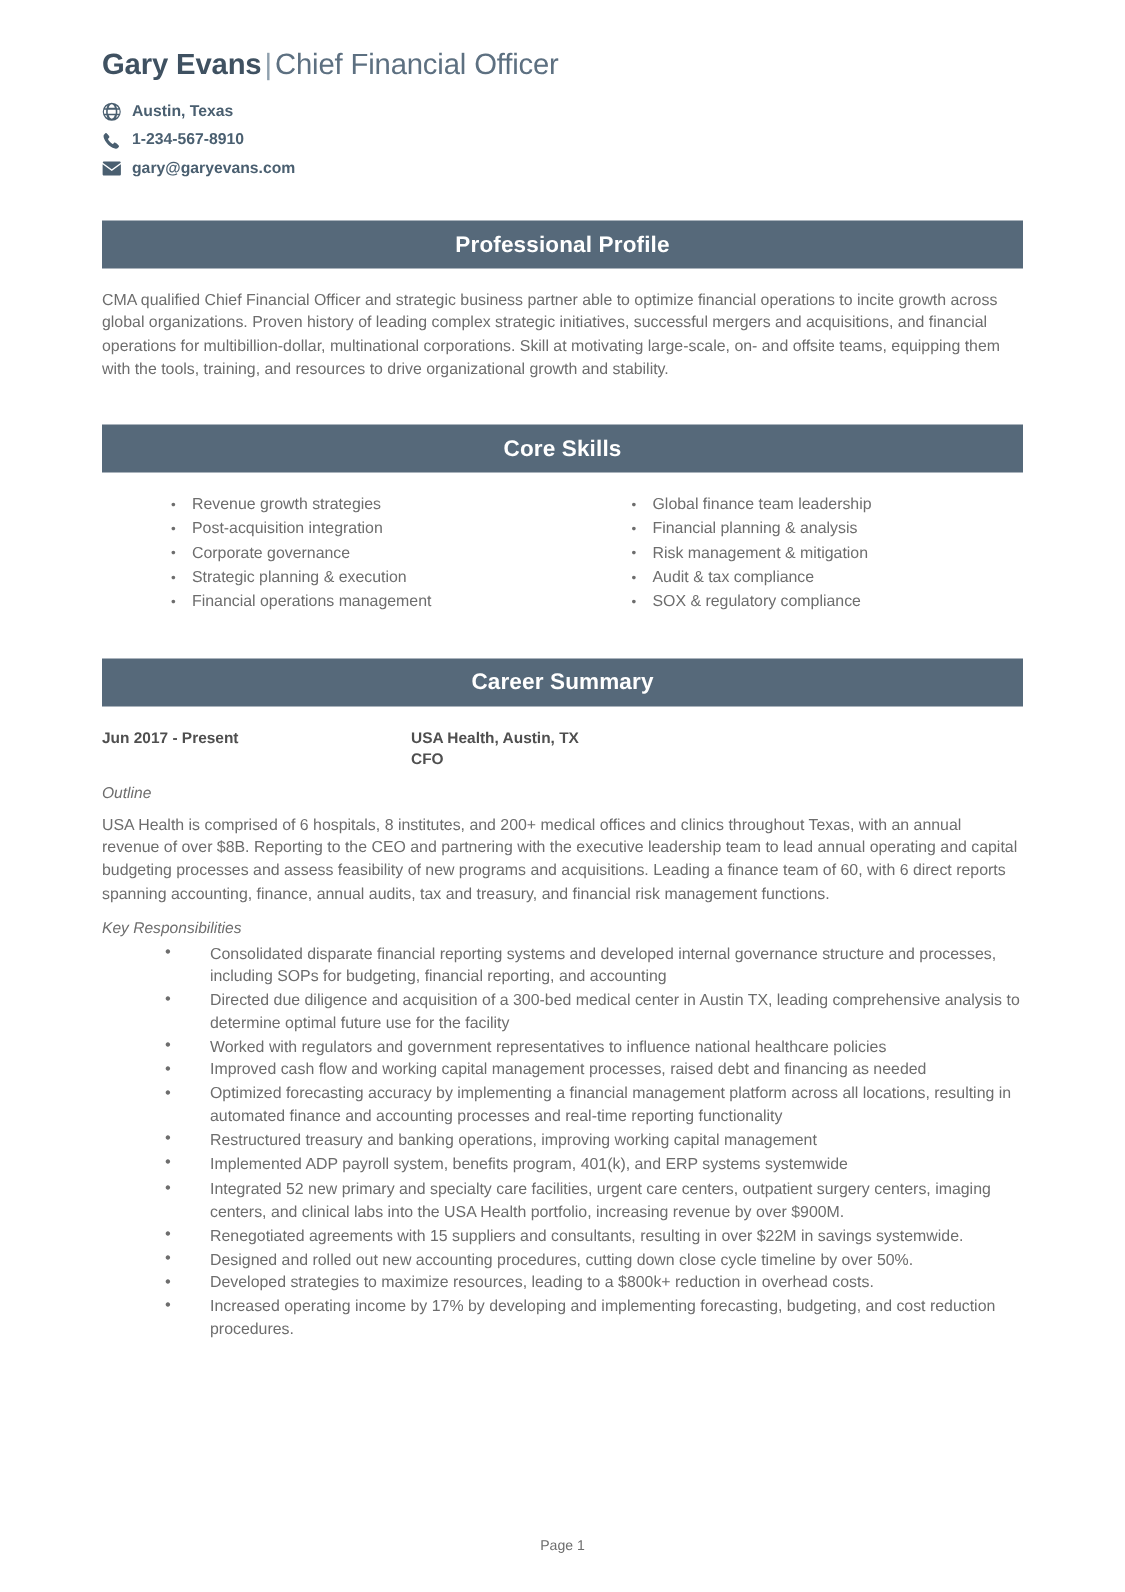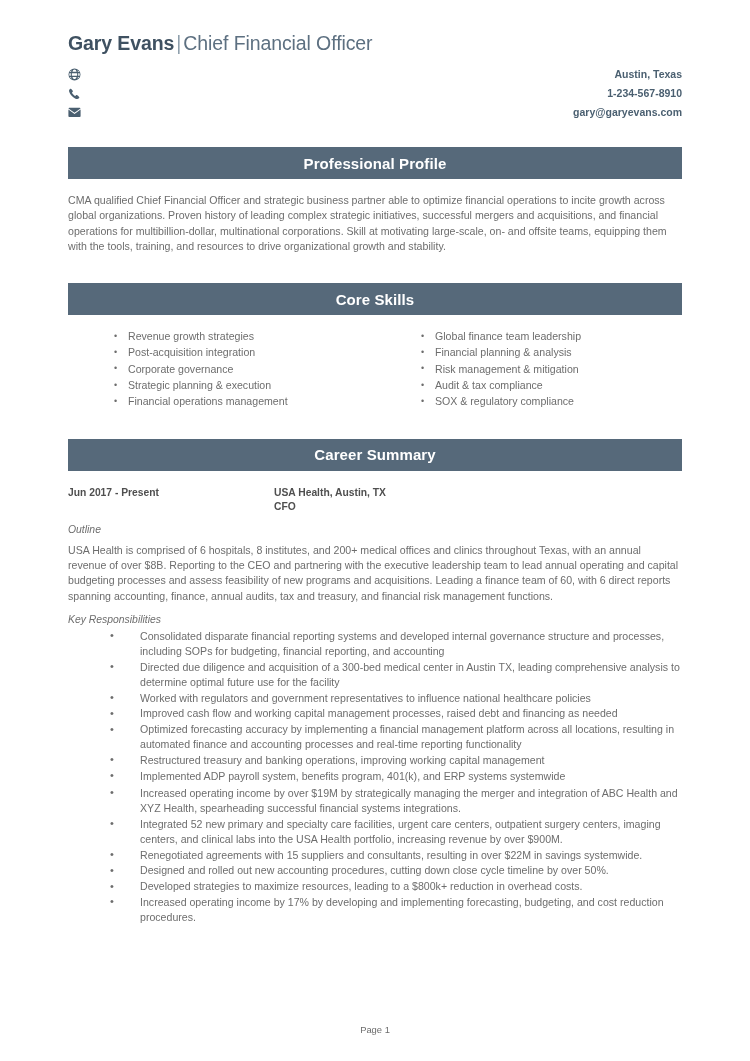--- a/index.html
+++ b/index.html
@@ -49,21 +49,20 @@
   .contact-list {
     margin: 0;
     padding: 0;
     list-style: none;
   }
   .contact-row {
     display: flex;
     align-items: center;
     height: 17px;
     margin-bottom: 2px;
-    justify-content: space-between;
   }
   .contact-icon {
     width: 15px;
     height: 13px;
     margin-right: 5px;
     flex: 0 0 15px;
     display: flex;
     align-items: center;
     justify-content: flex-start;
     color: #4a5f70;
@@ -273,21 +272,20 @@
     <li>Consolidated disparate financial reporting systems and developed internal governance structure and processes, including SOPs for budgeting, financial reporting, and accounting</li>
     <li>Directed due diligence and acquisition of a 300-bed medical center in Austin TX, leading comprehensive analysis to determine optimal future use for the facility</li>
     <li>Worked with regulators and government representatives to influence national healthcare policies</li>
     <li>Improved cash flow and working capital management processes, raised debt and financing as needed</li>
     <li>Optimized forecasting accuracy by implementing a financial management platform across all locations, resulting in automated finance and accounting processes and real-time reporting functionality</li>
     <li>Restructured treasury and banking operations, improving working capital management</li>
     <li>Implemented ADP payroll system, benefits program, 401(k), and ERP systems systemwide</li>
   </ul>
 
   <ul class="exp-list">
-    <li>Increased operating income by over $19M by strategically managing the merger and integration of ABC Health and XYZ Health, spearheading successful financial systems integrations.</li>
     <li>Integrated 52 new primary and specialty care facilities, urgent care centers, outpatient surgery centers, imaging centers, and clinical labs into the USA Health portfolio, increasing revenue by over $900M.</li>
     <li>Renegotiated agreements with 15 suppliers and consultants, resulting in over $22M in savings systemwide.</li>
     <li>Designed and rolled out new accounting procedures, cutting down close cycle timeline by over 50%.</li>
     <li>Developed strategies to maximize resources, leading to a $800k+ reduction in overhead costs.</li>
     <li>Increased operating income by 17% by developing and implementing forecasting, budgeting, and cost reduction procedures.</li>
   </ul>
 
   <div class="footer">Page 1</div>
 
 </div>

